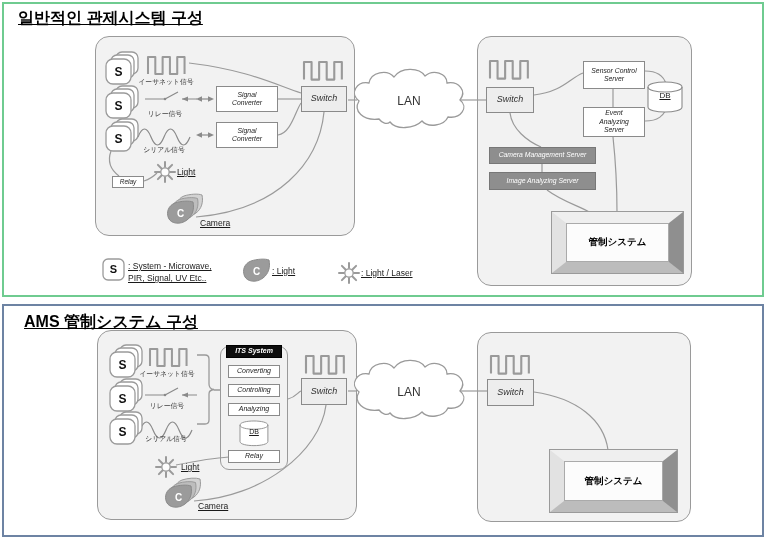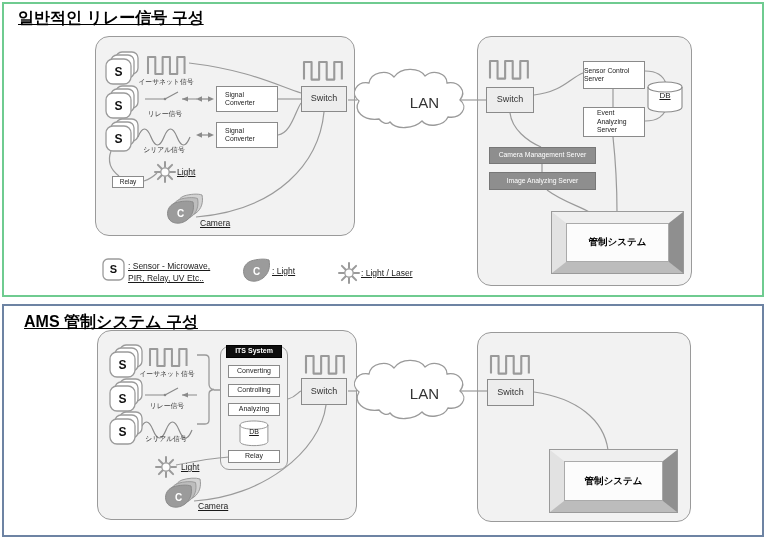--- a/index.html
+++ b/index.html
@@ -3,41 +3,41 @@
 <meta charset="utf-8">
 <style>
   * { box-sizing: border-box; margin: 0; padding: 0; }
   html,body { width:768px; height:539px; background:#fff; font-family:"Liberation Sans", sans-serif; position:relative; overflow:hidden; }
   .frame { position:absolute; background:#fff; z-index:0; }
   #sec1-frame { left:2px; top:2px; width:762px; height:295px; border:2px solid #6fcb90; }
   #sec2-frame { left:2px; top:304px; width:762px; height:233px; border:2px solid #6d83a3; }
   .title { position:absolute; z-index:3; font-weight:bold; font-size:16px; color:#000; text-decoration:underline; white-space:nowrap; }
   .container { position:absolute; z-index:1; background:#f2f2f2; border:1.5px solid #9a9a9a; border-radius:14px; }
   #art { position:absolute; left:0; top:0; z-index:2; pointer-events:none; }
-  .box { position:absolute; z-index:3; background:#fff; border:1px solid #8a8a8a; display:flex; align-items:center; justify-content:center; text-align:left; color:#222; font-size:6.8px; line-height:1.25; }
+  .box { position:absolute; z-index:3; background:#fff; border:1px solid #8a8a8a; display:flex; align-items:center; justify-content:center; text-align:center; color:#222; font-size:6.8px; line-height:1.25;font-style:italic; }
   .switch { background:#ededed; font-size:9px; color:#333; }
   .grayserver { background:#8e8e8e; border-color:#777; color:#fff; font-size:6.8px; }
   .itshead { background:#0d0d0d; color:#fff; font-weight:bold; font-size:7px; border:1px solid #000; }
   .jl { position:absolute; z-index:3; font-size:6.8px; color:#333; white-space:nowrap; transform:translateX(-50%); }
   .lab { position:absolute; z-index:3; font-size:8.5px; color:#1a1a1a; white-space:nowrap;text-decoration:underline; }
   .letter { position:absolute; z-index:3; font-weight:bold; text-align:center; color:#111; }
   .letter.white { color:#fff; }
-  .lan { position:absolute; z-index:3; width:60px; text-align:right; font-size:15px; color:#333; }
+  .lan { position:absolute; z-index:3; width:60px; text-align:center; font-size:12px; color:#333; }
   .monitor { position:absolute; z-index:3; background:#fcfcfc; border-style:solid; border-width:11px 14px 11px 14px; border-color:#efefef #8f8f8f #bcbcbc #e2e2e2; outline:1px solid #9a9a9a; box-shadow: inset 0 0 0 1px #aaa; display:flex; align-items:center; justify-content:center; }
   .monitor span { font-weight:bold; font-size:9.5px; color:#000; }
   .pad { padding:0 8px; }
   .pad2 { padding:0 13px; }
 </style>
 </head>
 <body>
 
 <div id="sec1-frame" class="frame"></div>
 <div id="sec2-frame" class="frame"></div>
 
-<div class="title" style="left:18px; top:8px;">일반적인 リレー信号 구성</div>
+<div class="title" style="left:18px; top:8px;">일반적인 관제시스템 구성</div>
 <div class="title" style="left:24px; top:312px;">AMS 管制システム 구성</div>
 
 <div class="container" style="left:95px; top:36px; width:260px; height:200px;"></div>
 <div class="container" style="left:477px; top:36px; width:215px; height:250px;"></div>
 <div class="container" style="left:97px; top:330px; width:260px; height:190px;"></div>
 <div class="container" style="left:477px; top:332px; width:214px; height:190px;"></div>
 <div class="container" style="left:220px; top:346px; width:68px; height:124px; border-radius:9px; z-index:2;"></div>
 
 <svg id="art" width="768" height="539" viewBox="0 0 768 539">
   <defs>
@@ -172,22 +172,22 @@
 <div class="lab" style="left:648px; top:91px; width:34px; text-align:center; font-size:8px;">DB</div>
 <div class="box pad2" style="left:583px; top:107px; width:62px; height:30px;">Event Analyzing Server</div>
 <div class="box grayserver" style="left:489px; top:147px; width:107px; height:17px;">Camera Management Server</div>
 <div class="box grayserver" style="left:489px; top:172px; width:107px; height:18px;">Image Analyzing Server</div>
 
 <div class="monitor" style="left:552px; top:212px; width:131px; height:61px;">
   <span>管制システム</span>
 </div>
 
 <div class="letter" style="left:103px; top:263px; width:21px; font-size:11px;">S</div>
-<div class="lab" style="left:128px; top:261px;">: Sensor - Microwave,</div>
-<div class="lab" style="left:128px; top:273px;">PIR, Relay, UV Etc..</div>
+<div class="lab" style="left:128px; top:261px;">: System - Microwave,</div>
+<div class="lab" style="left:128px; top:273px;">PIR, Signal, UV Etc..</div>
 <div class="letter white" style="left:243px; top:266px; width:27px; font-size:10px;">C</div>
 <div class="lab" style="left:272px; top:266px;">: Light</div>
 <div class="lab" style="left:361px; top:268px;">: Light / Laser</div>
 
 <div class="letter" style="left:110px; top:358px; width:25px; font-size:12px;">S</div>
 <div class="letter" style="left:110px; top:392px; width:25px; font-size:12px;">S</div>
 <div class="letter" style="left:110px; top:425px; width:25px; font-size:12px;">S</div>
 
 <div class="jl" style="left:167px; top:369px;">イーサネット信号</div>
 <div class="jl" style="left:167px; top:401px;">リレー信号</div>

